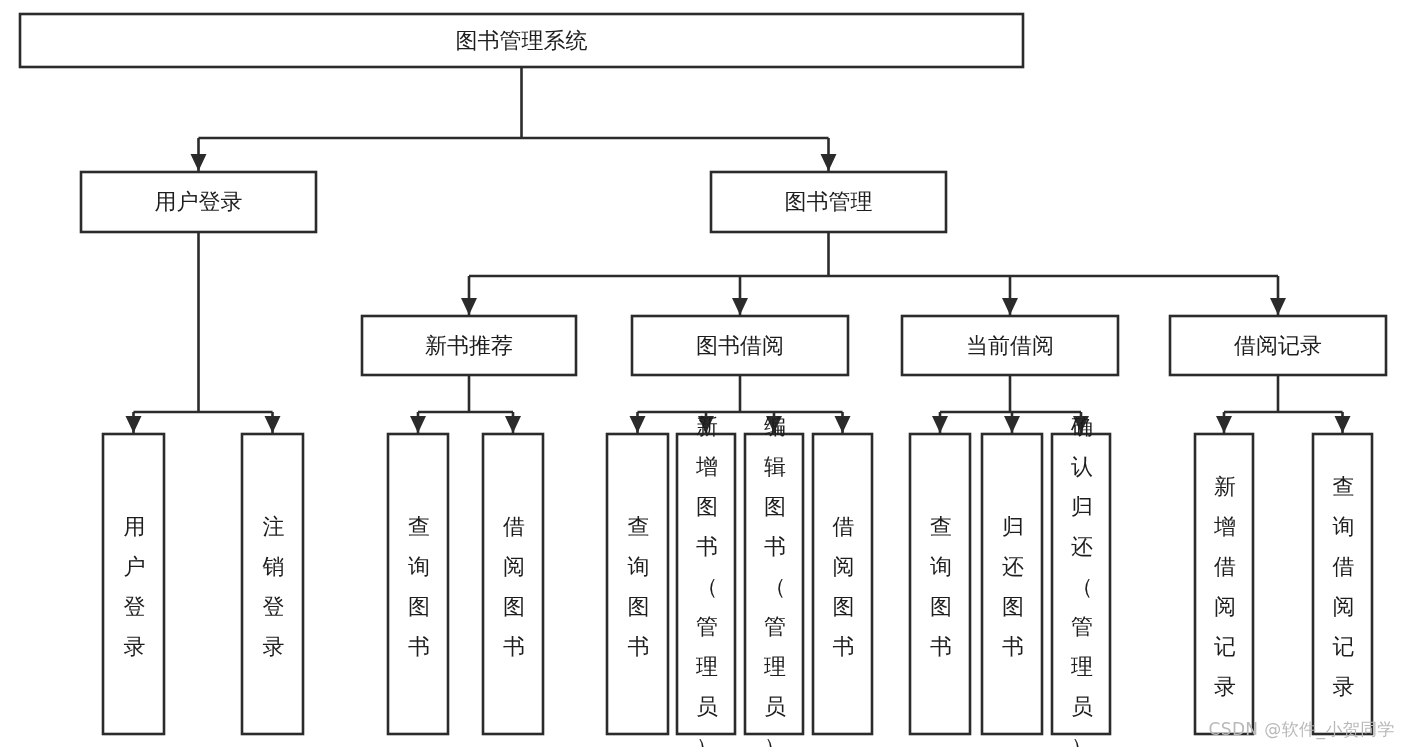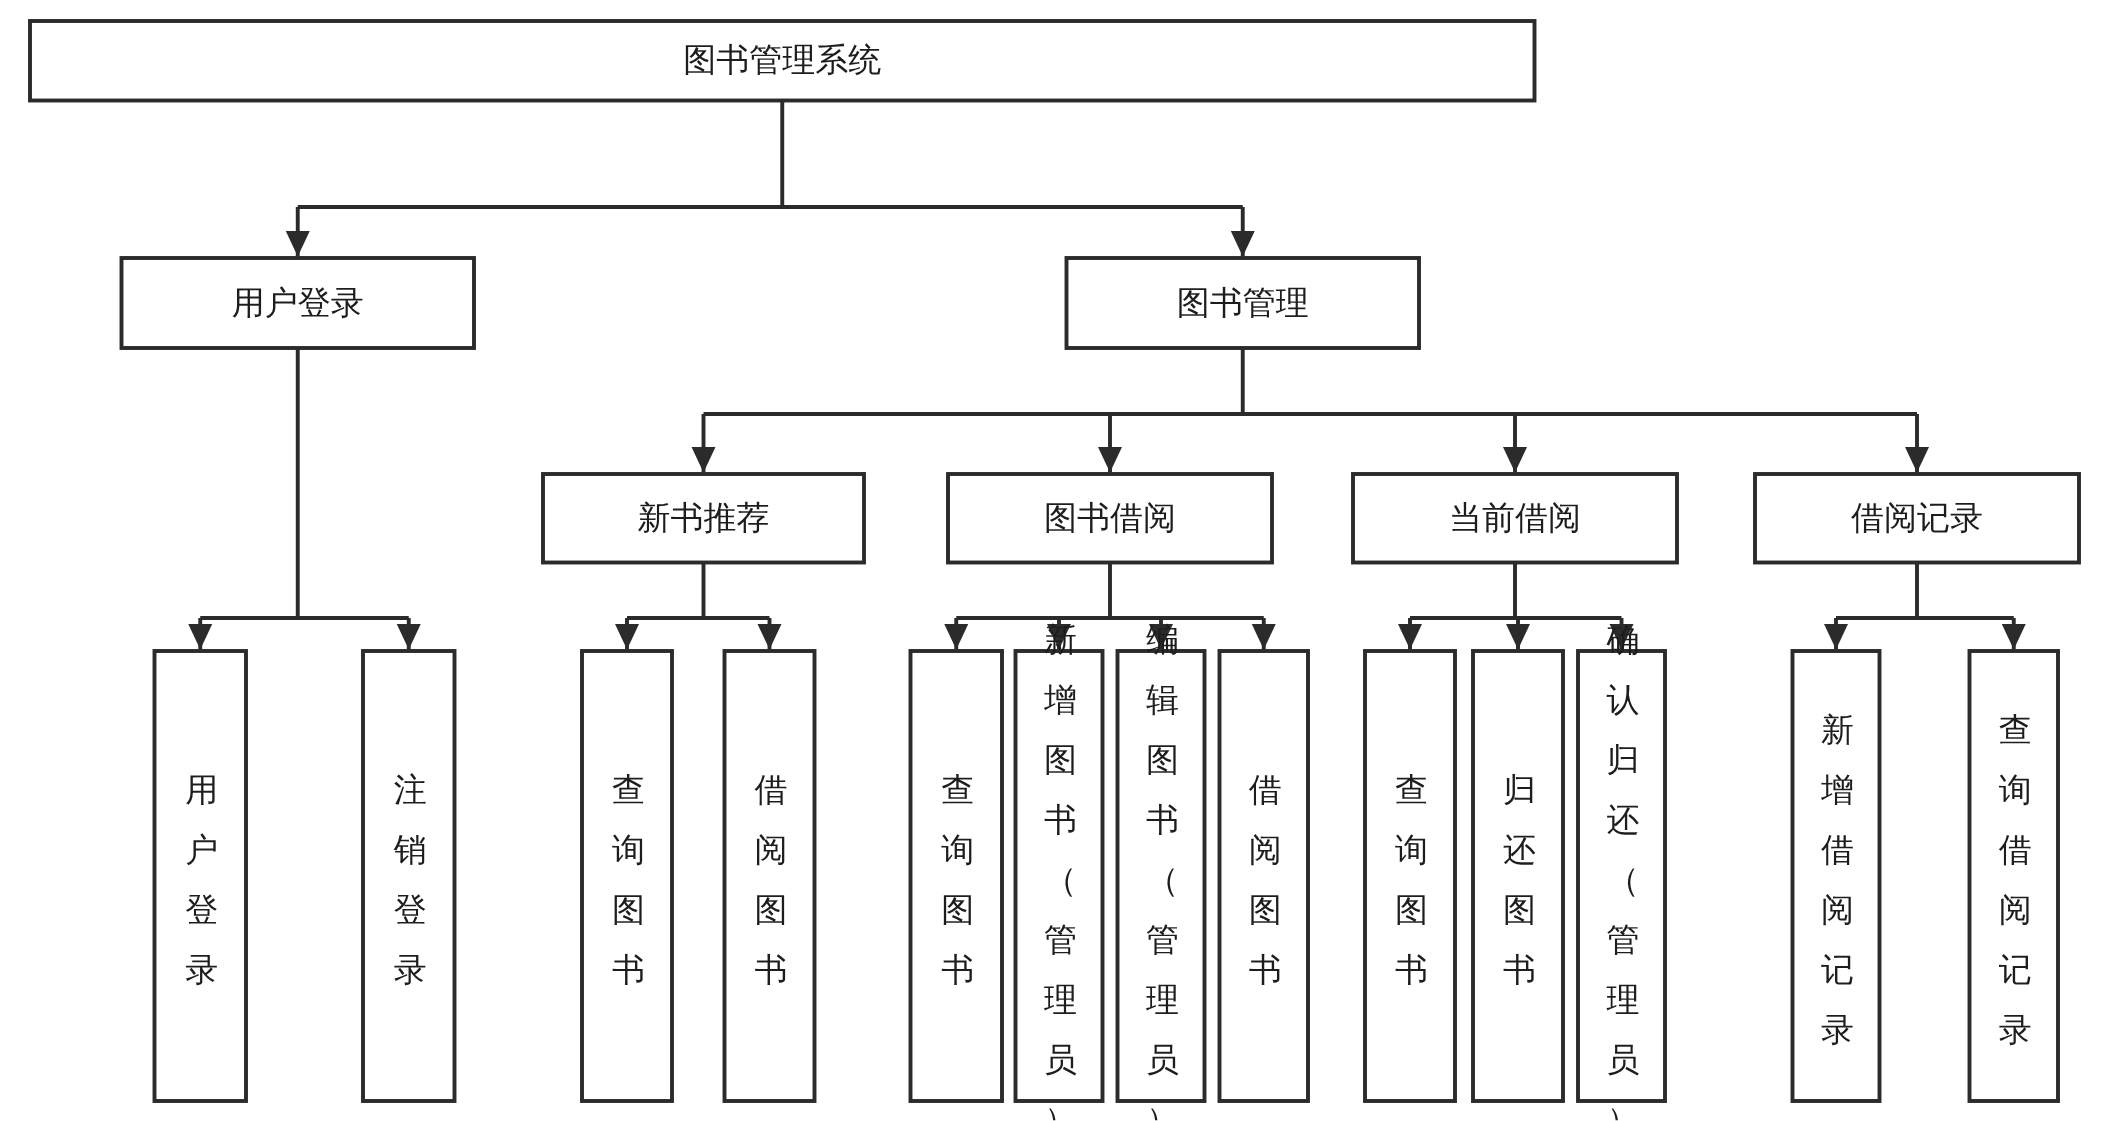--- a/index.html
+++ b/index.html
@@ -199,13 +199,14 @@
         <g>
           <rect x="1195" y="434" width="58" height="300" class="node-box"></rect>
           <text x="1225" y="494" class="node-label-v"><tspan x="1225" dy="0">新</tspan><tspan x="1225" dy="40">增</tspan><tspan x="1225" dy="40">借</tspan><tspan x="1225" dy="40">阅</tspan><tspan x="1225" dy="40">记</tspan><tspan x="1225" dy="40">录</tspan></text>
         </g>
         <g>
           <rect x="1313" y="434" width="59" height="300" class="node-box"></rect>
           <text x="1343.5" y="494" class="node-label-v"><tspan x="1343.5" dy="0">查</tspan><tspan x="1343.5" dy="40">询</tspan><tspan x="1343.5" dy="40">借</tspan><tspan x="1343.5" dy="40">阅</tspan><tspan x="1343.5" dy="40">记</tspan><tspan x="1343.5" dy="40">录</tspan></text>
         </g>
       </g>
   </svg>
+  <div class="watermark">CSDN @软件_小贺同学</div>
 </div>
 
 </body></html>

